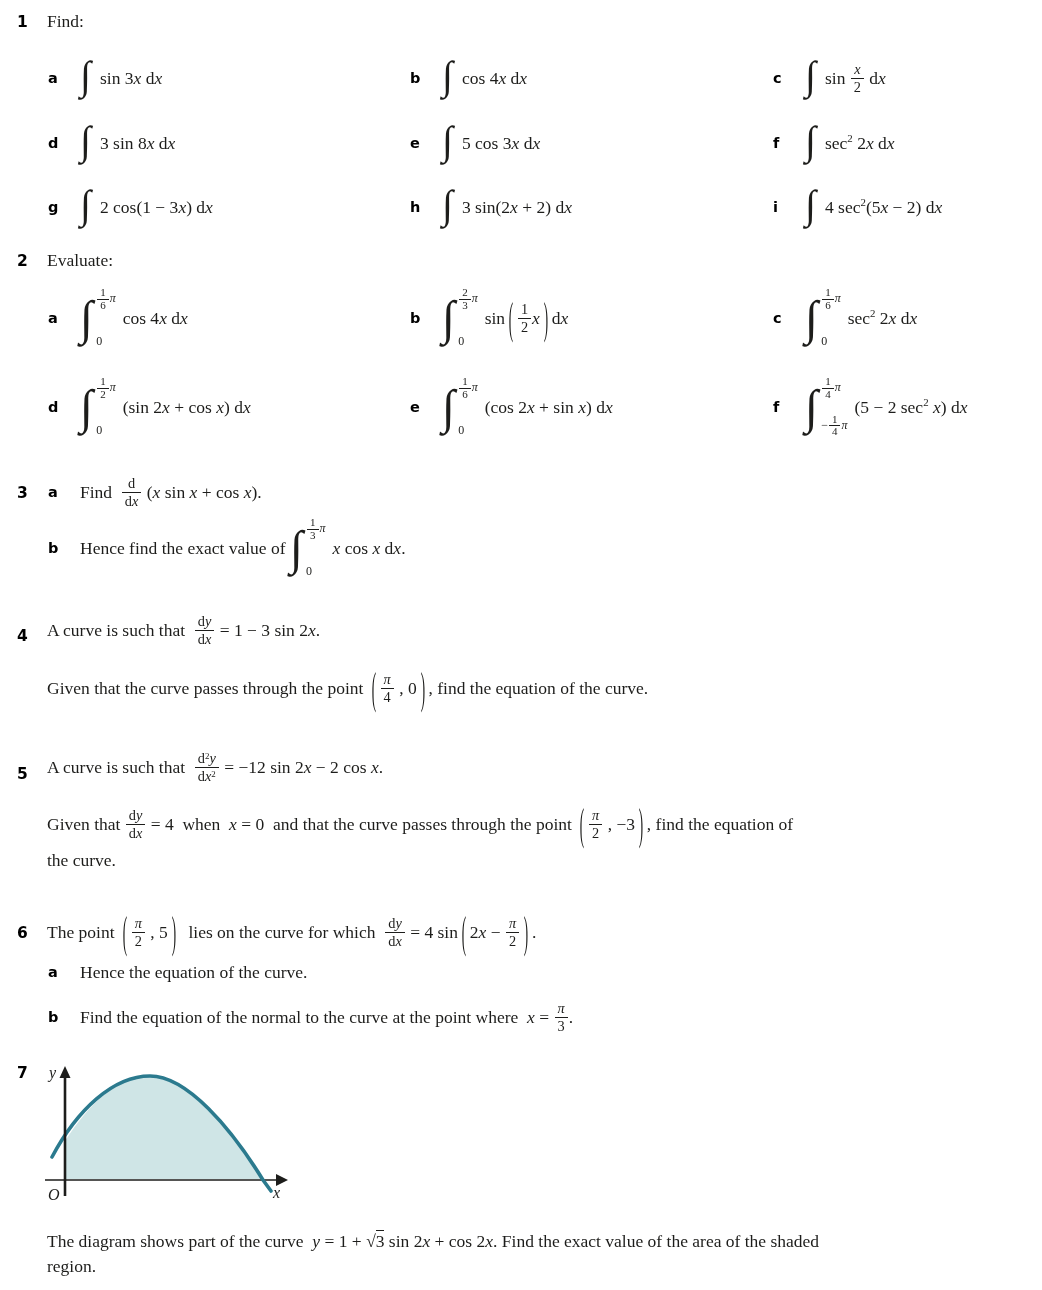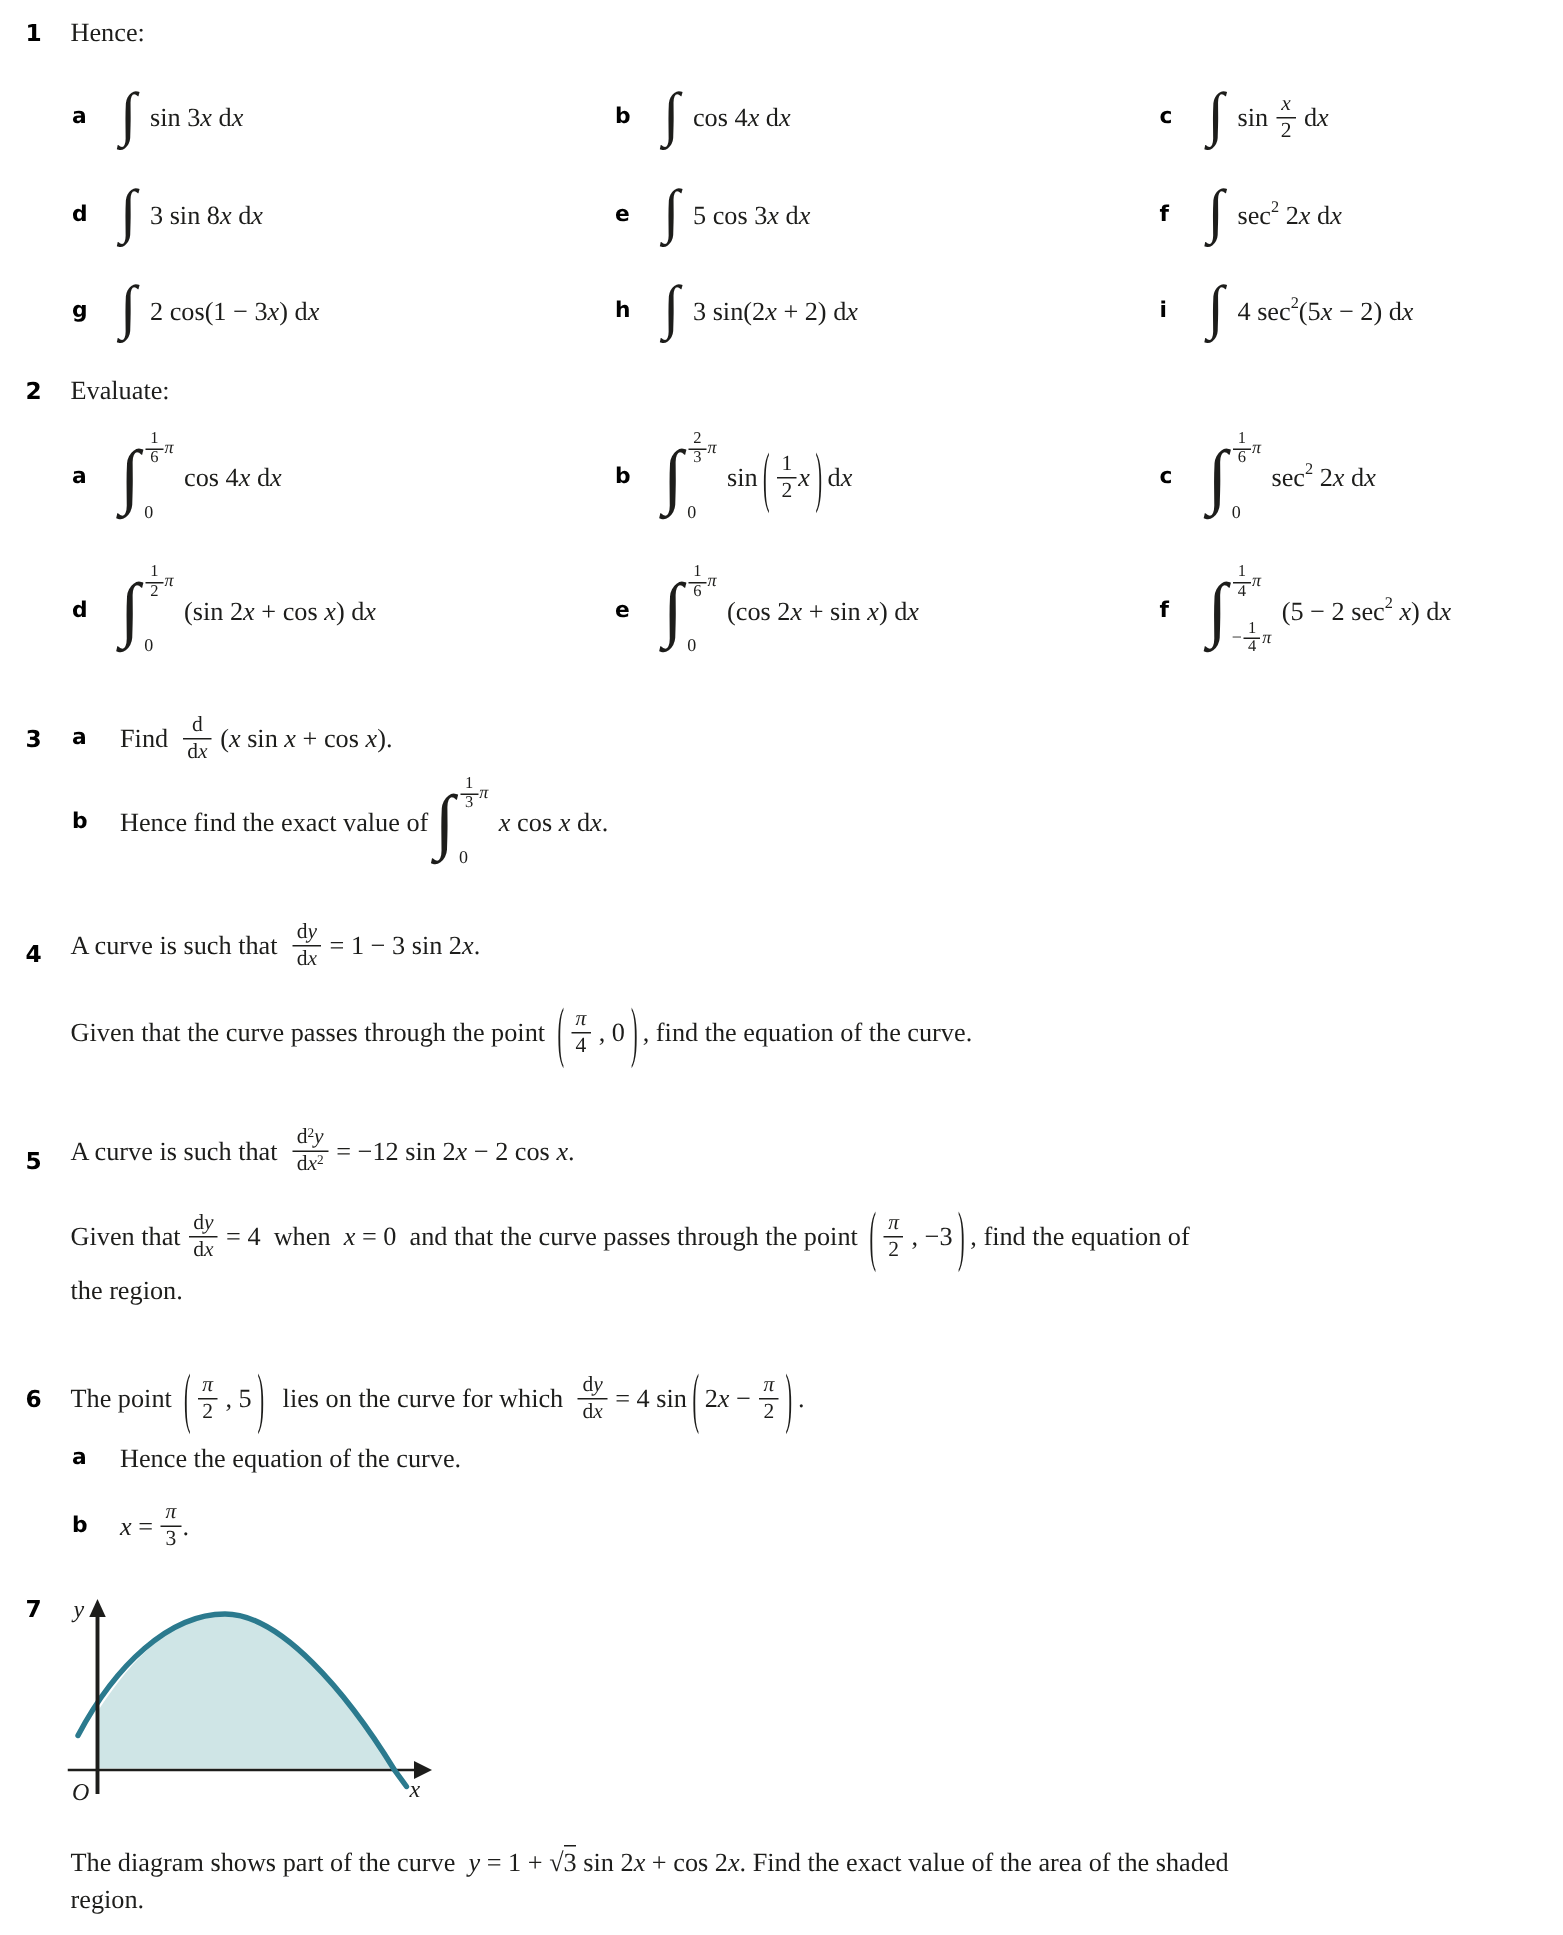--- a/index.html
+++ b/index.html
@@ -42,21 +42,21 @@
   .graph { position:absolute; }
   .graph text { font-family:"Liberation Serif", serif; font-style:italic; font-size:16px;
                 fill:#1d1d1b; }
 </style>
 </head>
 <body>
 
 <div class="page">
 
   <span class="qnum" style="left:17px;top:13px">1</span>
-  <span class="intro" style="left:47px;top:11px">Hence:</span>
+  <span class="intro" style="left:47px;top:11px">Find:</span>
 
   <div class="cell" style="left:48px;top:50px;height:56px">
     <span class="plabel">a</span>
     <span class="mathflow"><span class="mint">∫</span><span class="mr">sin 3</span><span class="mi">x</span><span class="mr"> d</span><span class="mi">x</span></span>
   </div>
   <div class="cell" style="left:410px;top:50px;height:56px">
     <span class="plabel">b</span>
     <span class="mathflow"><span class="mint">∫</span><span class="mr">cos 4</span><span class="mi">x</span><span class="mr"> d</span><span class="mi">x</span></span>
   </div>
   <div class="cell" style="left:773px;top:50px;height:56px">
@@ -126,31 +126,31 @@
     <span class="mathflow"><span class="mr">Hence find the exact value of </span><span class="mdint"><span class="mint">∫</span><span class="mbounds"><span class="mup"><span class="mfrac"><span class="mnum"><span class="mr">1</span></span><span class="mden"><span class="mr">3</span></span></span><span class="mi">π</span></span><span class="mlo"><span class="mr">0</span></span></span></span><span class="mi">x</span><span class="mr"> cos </span><span class="mi">x</span><span class="mr"> d</span><span class="mi">x</span><span class="mr">.</span></span>
   </div>
 
   <span class="qnum" style="left:17px;top:627px">4</span>
   <div class="tline" style="left:47px;top:602px;height:56px"><span class="mr">A curve is such that  </span><span class="mfrac"><span class="mnum"><span class="mr">d</span><span class="mi">y</span></span><span class="mden"><span class="mr">d</span><span class="mi">x</span></span></span><span class="mr"> = 1 − 3 sin 2</span><span class="mi">x</span><span class="mr">.</span></div>
   <div class="tline" style="left:47px;top:660px;height:56px"><span class="mr">Given that the curve passes through the point </span><span class="mbigp">(</span><span class="mfrac"><span class="mnum"><span class="mi">π</span></span><span class="mden"><span class="mr">4</span></span></span><span class="mr"> , 0</span><span class="mbigp">)</span><span class="mr">, find the equation of the curve.</span></div>
 
   <span class="qnum" style="left:17px;top:765px">5</span>
   <div class="tline" style="left:47px;top:739px;height:56px"><span class="mr">A curve is such that  </span><span class="mfrac"><span class="mnum"><span class="mr">d</span><span class="msup">2</span><span class="mi">y</span></span><span class="mden"><span class="mr">d</span><span class="mi">x</span><span class="msup">2</span></span></span><span class="mr"> = −12 sin 2</span><span class="mi">x</span><span class="mr"> − 2 cos </span><span class="mi">x</span><span class="mr">.</span></div>
   <div class="tline" style="left:47px;top:796px;height:56px"><span class="mr">Given that </span><span class="mfrac"><span class="mnum"><span class="mr">d</span><span class="mi">y</span></span><span class="mden"><span class="mr">d</span><span class="mi">x</span></span></span><span class="mr"> = 4  when  </span><span class="mi">x</span><span class="mr"> = 0  and that the curve passes through the point </span><span class="mbigp">(</span><span class="mfrac"><span class="mnum"><span class="mi">π</span></span><span class="mden"><span class="mr">2</span></span></span><span class="mr"> , −3</span><span class="mbigp">)</span><span class="mr">, find the equation of</span></div>
-  <div class="tline" style="left:47px;top:848px;height:24px"><span class="mr">the region.</span></div>
+  <div class="tline" style="left:47px;top:848px;height:24px"><span class="mr">the curve.</span></div>
 
   <span class="qnum" style="left:17px;top:924px">6</span>
   <div class="tline" style="left:47px;top:904px;height:56px"><span class="mr">The point </span><span class="mbigp">(</span><span class="mfrac"><span class="mnum"><span class="mi">π</span></span><span class="mden"><span class="mr">2</span></span></span><span class="mr"> , 5</span><span class="mbigp">)</span><span class="mr">  lies on the curve for which  </span><span class="mfrac"><span class="mnum"><span class="mr">d</span><span class="mi">y</span></span><span class="mden"><span class="mr">d</span><span class="mi">x</span></span></span><span class="mr"> = 4 sin</span><span class="mbigp">(</span><span class="mr">2</span><span class="mi">x</span><span class="mr"> − </span><span class="mfrac"><span class="mnum"><span class="mi">π</span></span><span class="mden"><span class="mr">2</span></span></span><span class="mbigp">)</span><span class="mr">.</span></div>
   <div class="cell" style="left:48px;top:960px;height:24px">
     <span class="plabel">a</span>
     <span class="mathflow"><span class="mr">Hence the equation of the curve.</span></span>
   </div>
   <div class="cell" style="left:48px;top:993px;height:48px">
     <span class="plabel">b</span>
-    <span class="mathflow"><span class="mi">x</span><span class="mr"> = </span><span class="mfrac"><span class="mnum"><span class="mi">π</span></span><span class="mden"><span class="mr">3</span></span></span><span class="mr">.</span></span>
+    <span class="mathflow"><span class="mr">Find the equation of the normal to the curve at the point where  </span><span class="mi">x</span><span class="mr"> = </span><span class="mfrac"><span class="mnum"><span class="mi">π</span></span><span class="mden"><span class="mr">3</span></span></span><span class="mr">.</span></span>
   </div>
 
   <span class="qnum" style="left:17px;top:1064px">7</span>
 
   <svg class="graph" style="left:45px;top:1062px" width="250" height="150" viewBox="0 0 250 150">
     <path d="M20,79 C44,42 72,14 105,14 C142,14 185,65 217,117 L20,117 Z" stroke="none" fill="#cfe5e6"></path>
     <line x1="0" y1="118" x2="233" y2="118" stroke-width="1.7" stroke="#1d1d1b"></line>
     <polygon points="231,112 243,118 231,124" fill="#1d1d1b"></polygon>
     <path d="M7,95 C32,48 68,14 105,14 C142,14 186,66 218,118 L226,129" fill="none" stroke-width="3.6" stroke-linecap="round" stroke="#2b7a8e"></path>
     <line x1="20" y1="14" x2="20" y2="134" stroke-width="2.6" stroke="#1d1d1b"></line>

